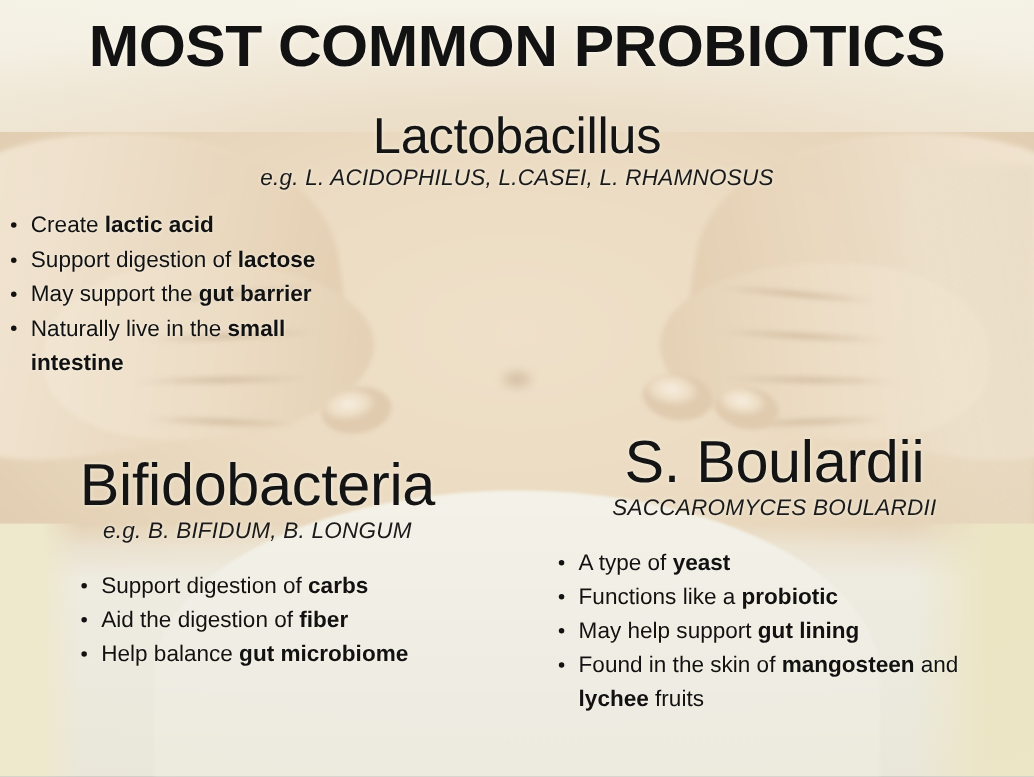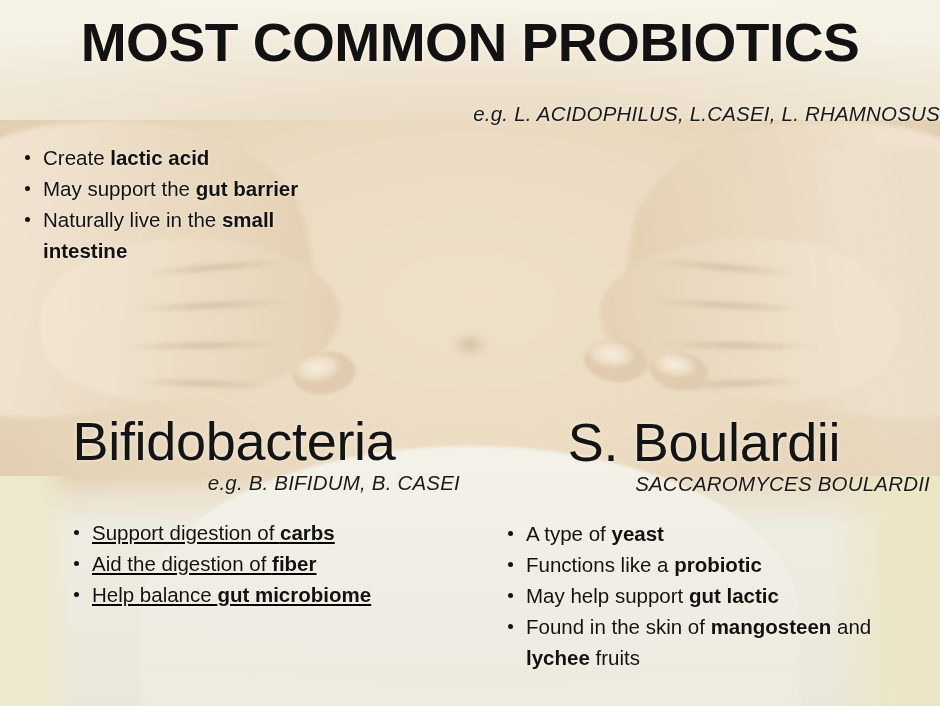--- a/index.html
+++ b/index.html
@@ -181,21 +181,21 @@
   .section-head {
     text-align: center;
     font-weight: 400;
     color: #141414;
     font-size: 45px;
     line-height: 1.04;
     letter-spacing: -0.3px;
     text-shadow: 0 0 4px rgba(250,247,235,.8);
   }
   .section-sub {
-    text-align: right;
+    text-align: center;
     font-style: italic;
     font-weight: 400;
     color: #1a1a1a;
     font-size: 20.5px;
     line-height: 1.1;
     letter-spacing: .2px;
     margin-top: 3px;
     text-shadow: 0 0 4px rgba(250,247,235,.85);
   }
 
@@ -219,27 +219,27 @@
     width: 5px; height: 5px;
     border-radius: 50%;
     background: #121212;
   }
   ul.bullets li b { font-weight: 700; }
 
   
   #block-lacto { position: absolute; top: 100px; left: 0; right: 0; }
   #block-lacto .section-head { font-size: 46px; }
   #lacto-list { width: 340px; margin: 16px auto 0 6px; }
-  #lacto-list-wrap { display: flex; justify-content: flex-end; padding-left: 15px; }
+  #lacto-list-wrap { display: flex; justify-content: flex-end; }
 
   
   #block-bifido { position: absolute; top: 413px; left: 8px; width: 452px; }
-  #block-sbou   { position: absolute; top: 414px; left: 478px; width: 452px; }
+  #block-sbou   { position: absolute; top: 392px; left: 478px; width: 452px; }
   #block-bifido .section-head, #block-sbou .section-head { font-size: 54px; }
-  #bifido-list { width: 368px; margin: 22px 0 0 62px; text-decoration: underline; }
+  #bifido-list { width: 368px; margin: 22px 0 0 62px; }
   #sbou-list   { width: 380px; margin: 22px 0 0 26px; }
 </style>
 </head>
 <body>
 
 <div id="poster">
 
   <div class="bg-layer bg-cream"></div>
   <div class="bg-layer">
     <div class="bg-torso"></div>
@@ -271,45 +271,47 @@
       <div class="bg-bot-right"></div>
     </div>
     <div class="bg-vignette"></div>
   </div>
 
   <div class="content">
 
     <div class="poster-title">MOST COMMON PROBIOTICS</div>
 
     <div id="block-lacto">
+      <div class="section-head">Lactobacillus</div>
       <div class="section-sub">e.g. L. ACIDOPHILUS, L.CASEI, L. RHAMNOSUS</div>
       <div id="lacto-list-wrap">
         <ul class="bullets" id="lacto-list">
             <li>Create <b>lactic acid</b></li>
+            <li>Support digestion of <b>lactose</b></li>
             <li>May support the <b>gut barrier</b></li>
             <li>Naturally live in the <b>small intestine</b></li>
           </ul>
       </div>
     </div>
 
     <div id="block-bifido">
       <div class="section-head">Bifidobacteria</div>
-      <div class="section-sub">e.g. B. BIFIDUM, B. CASEI</div>
+      <div class="section-sub">e.g. B. BIFIDUM, B. LONGUM</div>
       <ul class="bullets" id="bifido-list">
           <li>Support digestion of <b>carbs</b></li>
           <li>Aid the digestion of <b>fiber</b></li>
           <li>Help balance <b>gut microbiome</b></li>
         </ul>
     </div>
 
     <div id="block-sbou">
       <div class="section-head">S. Boulardii</div>
       <div class="section-sub">SACCAROMYCES BOULARDII</div>
       <ul class="bullets" id="sbou-list">
           <li>A type of <b>yeast</b></li>
           <li>Functions like a <b>probiotic</b></li>
-          <li>May help support <b>gut lactic</b></li>
+          <li>May help support <b>gut lining</b></li>
           <li>Found in the skin of <b>mangosteen</b> and <b>lychee</b> fruits</li>
         </ul>
     </div>
 
   </div>
 </div>
 
 </body></html>

